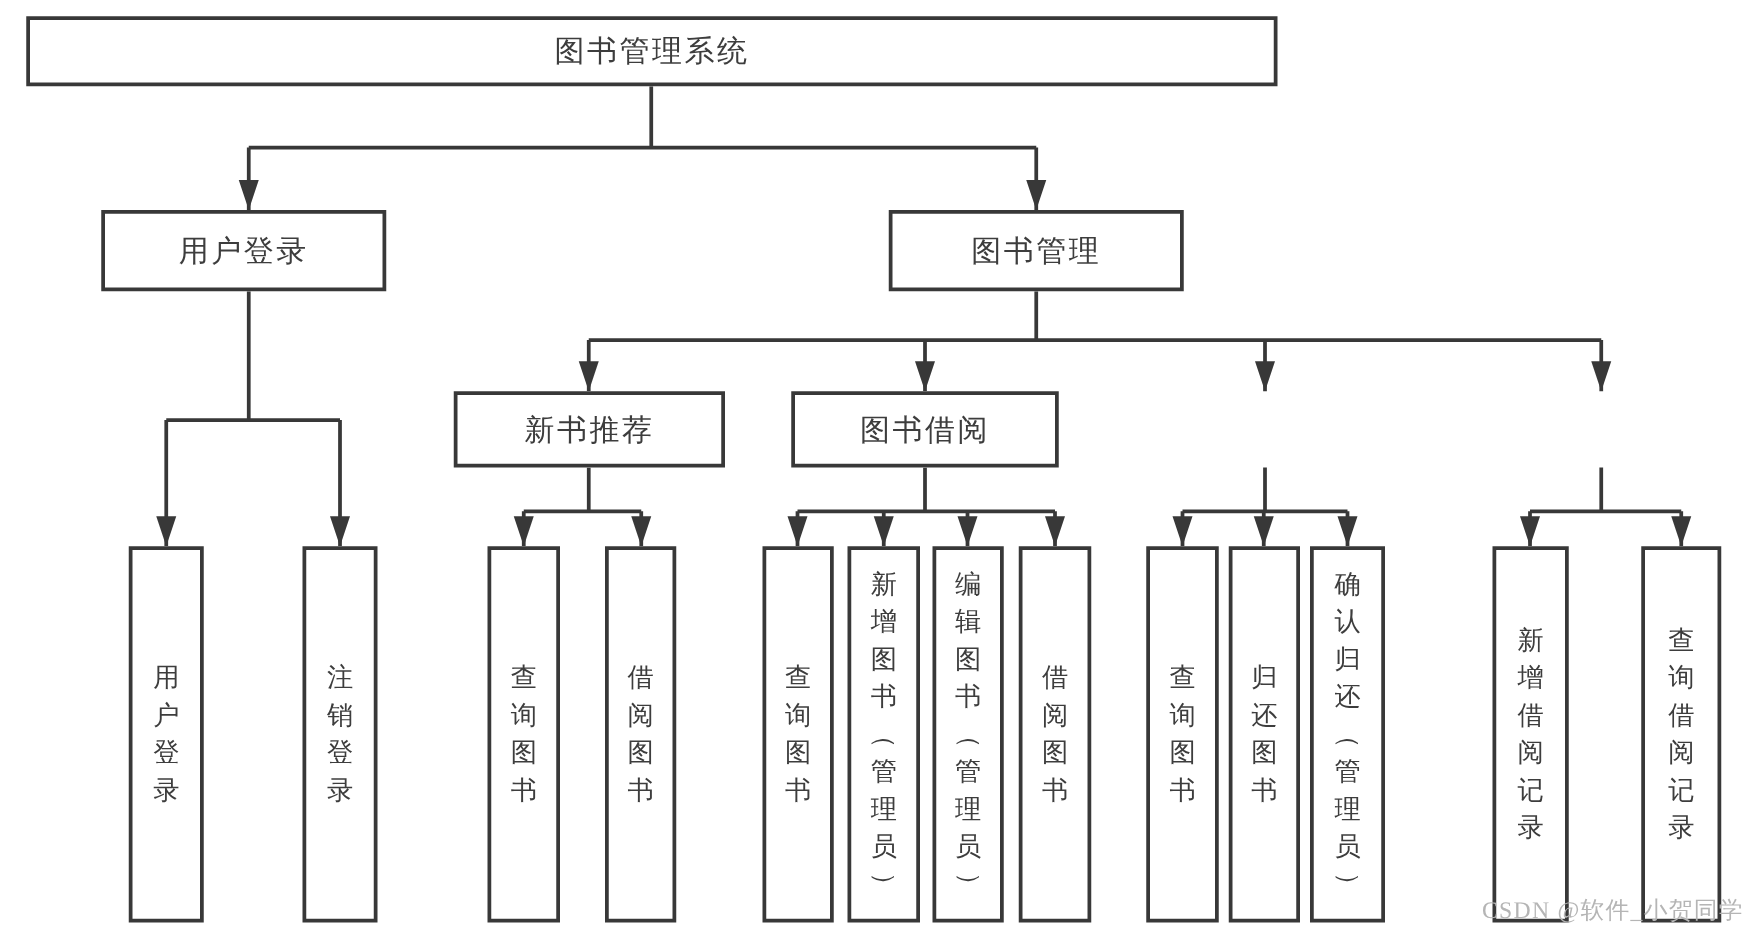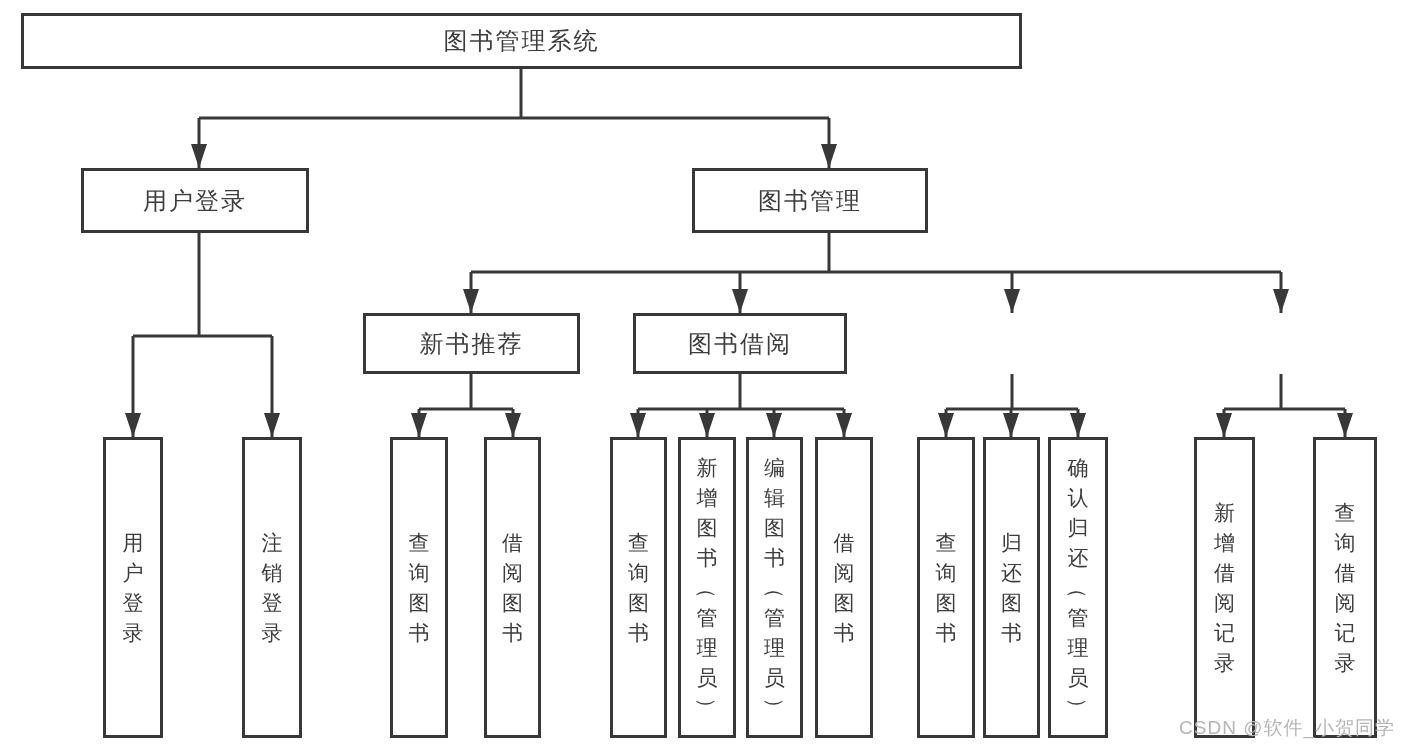--- a/index.html
+++ b/index.html
@@ -13,21 +13,21 @@
     border:3px solid var(--line,#383838);
     display:flex;align-items:center;justify-content:center;
     color:var(--text,#3d3d3d);
   }
   .node.h .label{font-size:24px;letter-spacing:2px;white-space:nowrap;}
   .node.v .label{display:flex;flex-direction:column;align-items:center;}
   .vchar{display:block;height:30px;line-height:30px;width:26px;text-align:center;font-size:21px;}
   .vchar.rot{transform:rotate(90deg);}
   .watermark{
     position:absolute;right:10px;bottom:6px;font-size:19px;letter-spacing:1px;
-    color:var(--wm,#b5b5b5);white-space:nowrap;
+    color:var(--wm,#b5b5b5);white-space:nowrap;font-family:Liberation Serif, serif;
   }
 </style>
 </head>
 <body>
 
 <div class="stage" style="--line: #383838; --text: #3d3d3d; --wm: #b5b5b5; background: rgb(255, 255, 255);">
 
   <svg class="svg-layer" viewBox="0 0 1405 747" xmlns="http://www.w3.org/2000/svg">
     <g stroke="#383838" stroke-width="3" fill="none">
       <path d="M521,69 V118 M199,118 H829 M199,118 V168 M829,118 V168"></path>
@@ -61,21 +61,21 @@
     </g>
   </svg>
 
   <div class="node h" style="left:21px;top:13px;width:1001px;height:56px">
     <span class="label">图书管理系统</span>
   </div>
 
   <div class="node h" style="left:81px;top:168px;width:228px;height:65px">
     <span class="label">用户登录</span>
   </div>
-  <div class="node h" style="left:692px;top:168px;width:236px;height:65px">
+  <div class="node h" style="left:711px;top:168px;width:236px;height:65px">
     <span class="label">图书管理</span>
   </div>
 
   <div class="node h" style="left:363px;top:313px;width:217px;height:61px">
     <span class="label">新书推荐</span>
   </div>
   <div class="node h" style="left:633px;top:313px;width:214px;height:61px">
     <span class="label">图书借阅</span>
   </div>
 

